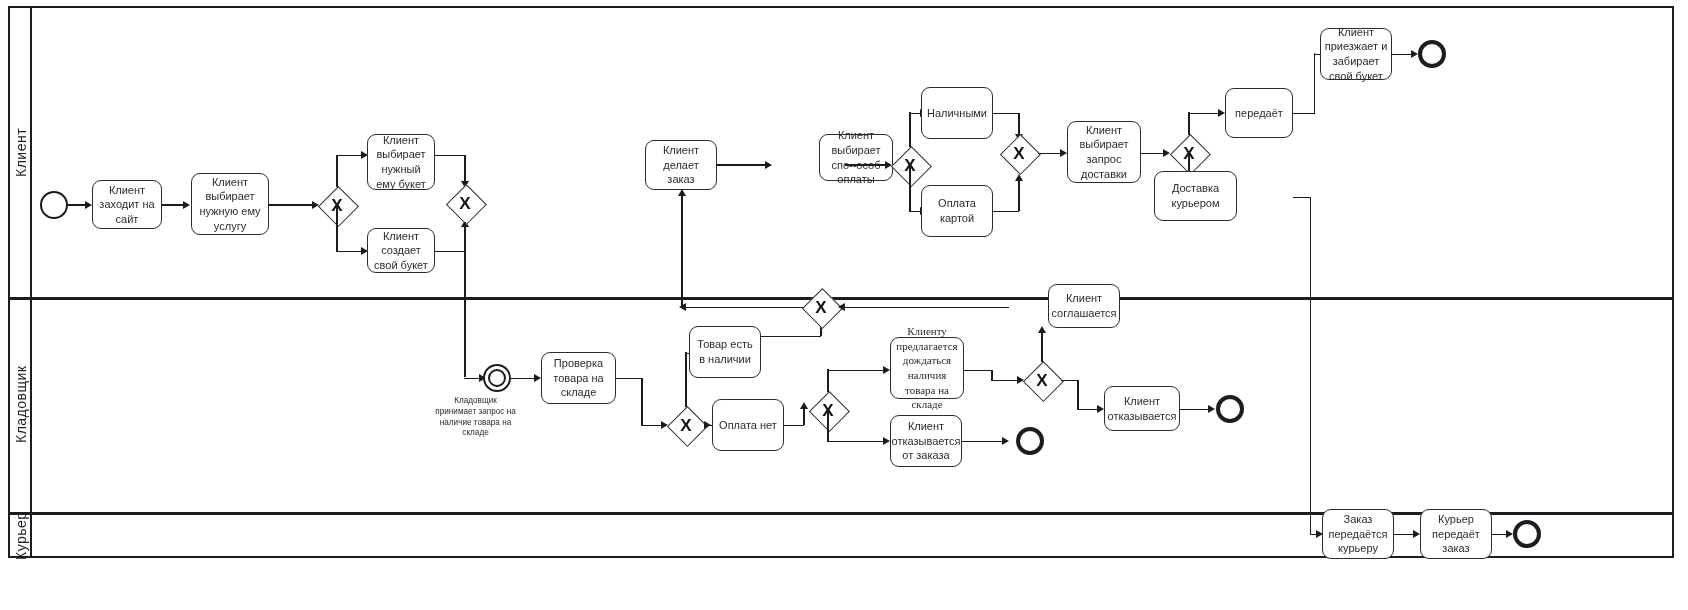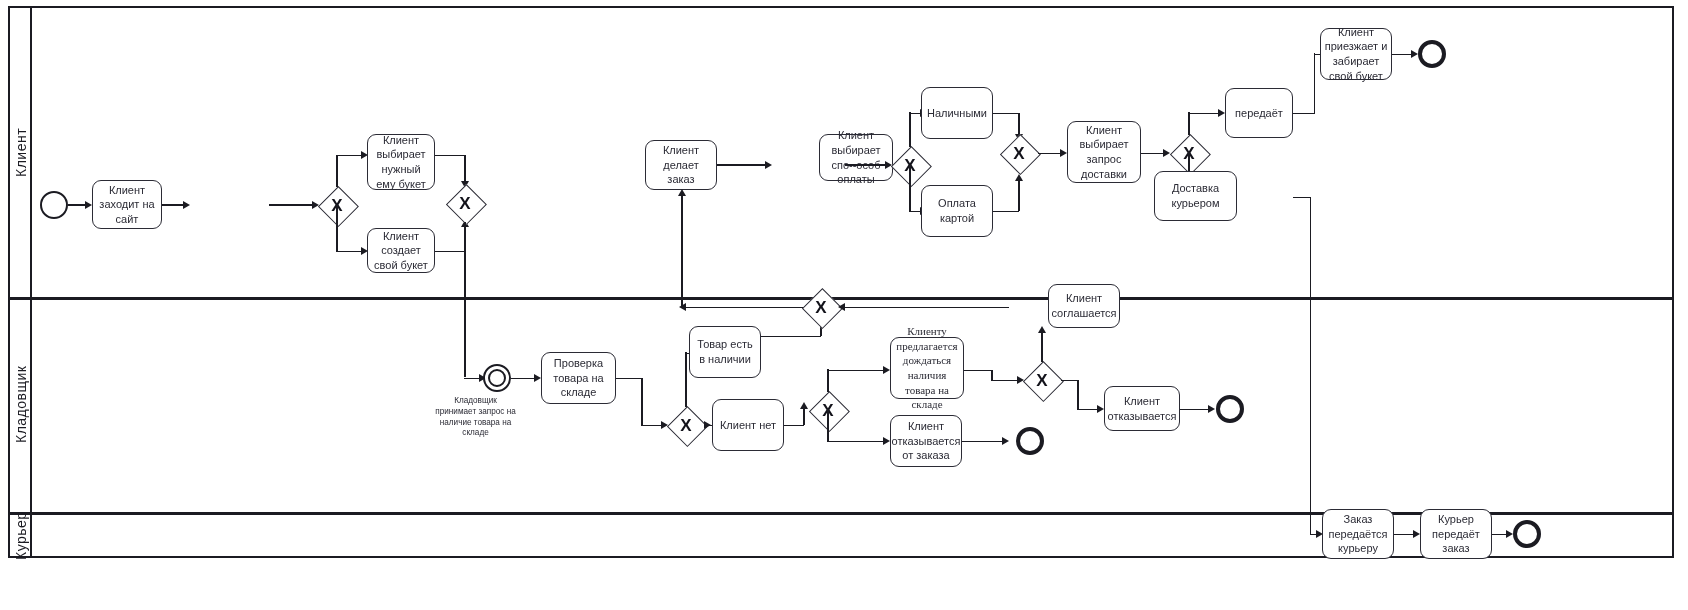--- a/index.html
+++ b/index.html
@@ -58,20 +58,21 @@
   </div>
 
   <div class="ev start" style="left:40px;top:191px;width:28px;height:28px;"></div>
   <div class="h" style="left:68px;top:204.3px;width:18px;"></div>
   <div class="ar r" style="left:85px;top:201px;"></div>
 
   <div class="task" style="left:92px;top:180px;width:70px;height:49px;">Клиент заходит на сайт</div>
   <div class="h" style="left:162px;top:204.3px;width:22px;"></div>
   <div class="ar r" style="left:183px;top:201px;"></div>
 
+  <div class="task" style="left:191px;top:173px;width:78px;height:62px;">Клиент выбирает нужную ему услугу</div>
   <div class="h" style="left:269px;top:204.3px;width:45px;"></div>
   <div class="ar r" style="left:312px;top:201px;"></div>
 
   <div class="gw" style="left:318px;top:186px;">
     <div class="dia"></div>
     <div class="xg">X</div>
   </div>
 
   <div class="v" style="left:336.3px;top:155px;height:32px;"></div>
   <div class="h" style="left:336.3px;top:154.6px;width:26px;"></div>
@@ -185,21 +186,21 @@
     <div class="dia"></div>
     <div class="xg">X</div>
   </div>
   <div class="v" style="left:685.3px;top:352px;height:55px;"></div>
   <div class="h" style="left:685.3px;top:352.6px;width:12px;"></div>
   <div class="ar r" style="left:696px;top:349px;"></div>
   <div class="h" style="left:705px;top:424.6px;width:8px;"></div>
   <div class="ar r" style="left:704px;top:421.3px;"></div>
 
   <div class="task" style="left:689px;top:326px;width:72px;height:52px;">Товар есть в наличии</div>
-  <div class="task" style="left:712px;top:399px;width:72px;height:52px;">Клиент нет</div>
+  <div class="task" style="left:712px;top:399px;width:72px;height:52px;">Оплата нет</div>
 
   <div class="h" style="left:761px;top:335.6px;width:60px;"></div>
   <div class="v" style="left:820.3px;top:320px;height:16px;"></div>
   <div class="ar u" style="left:817px;top:316px;"></div>
 
   <div class="gw" style="left:802px;top:288px;">
     <div class="dia"></div>
     <div class="xg">X</div>
   </div>
   <div class="h" style="left:681px;top:306.6px;width:122px;"></div>

